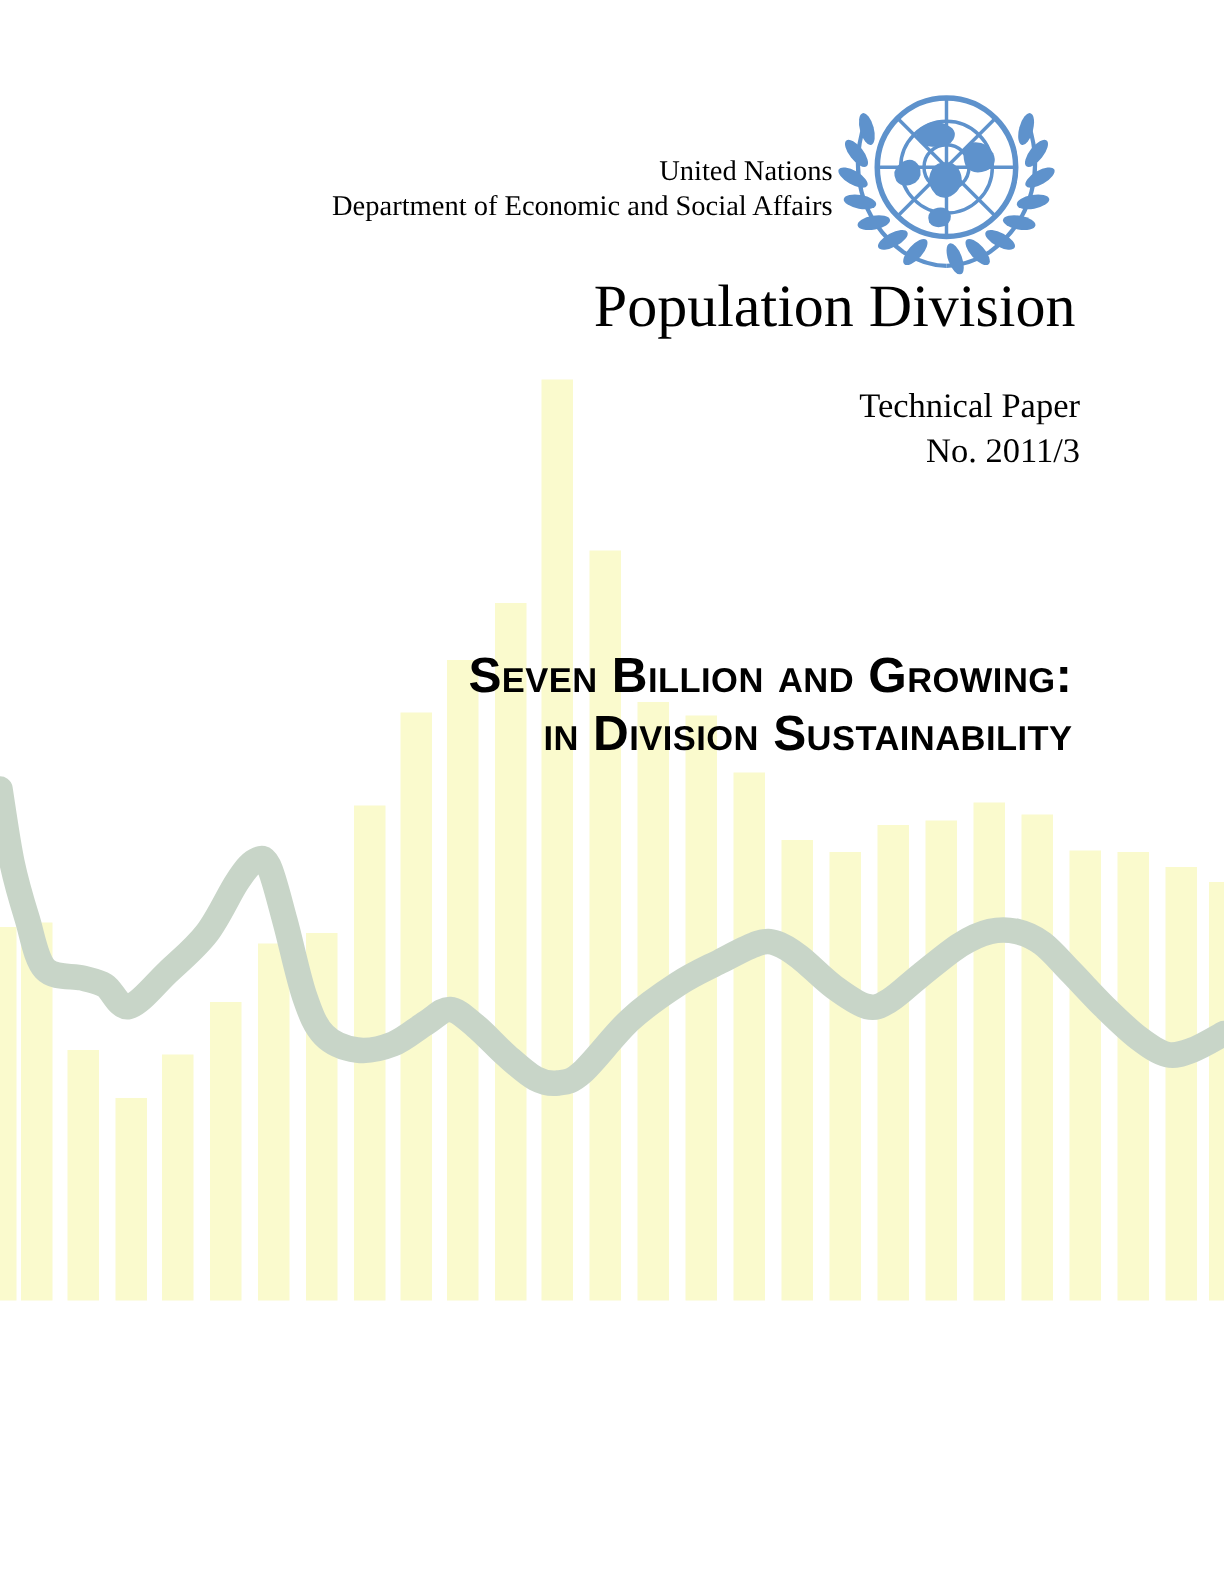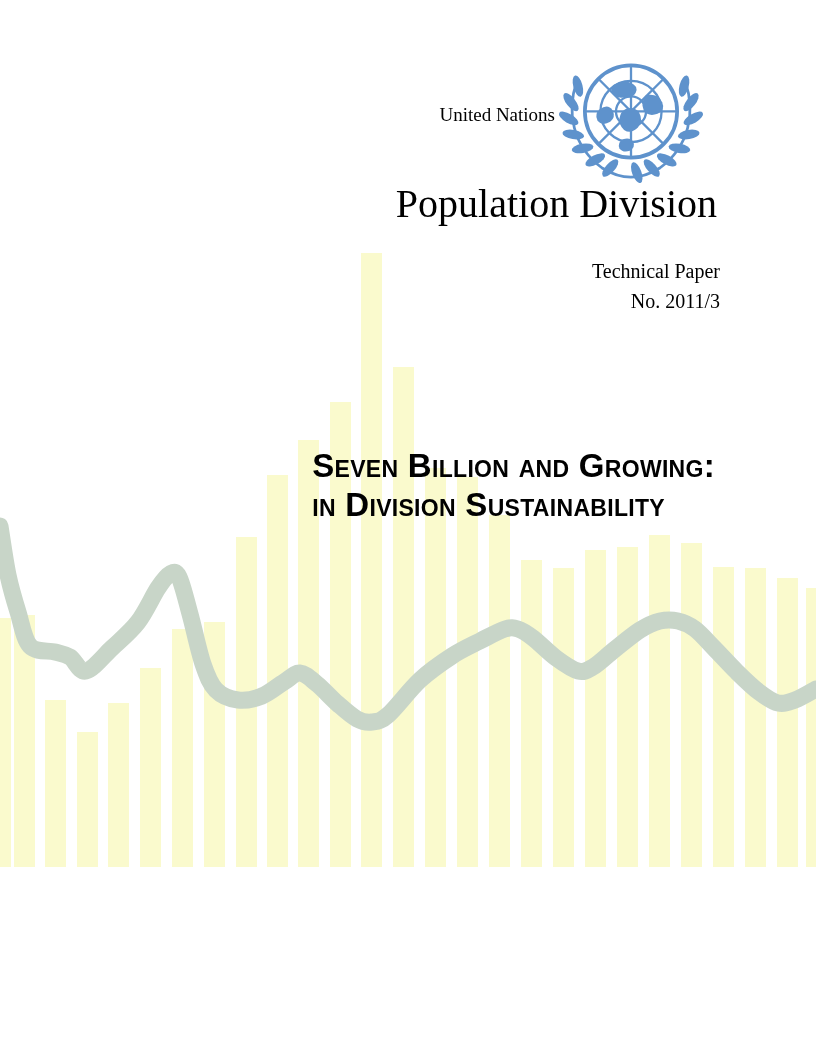--- a/index.html
+++ b/index.html
@@ -15,25 +15,25 @@
     text-align:right; font-size:19px; line-height:23px; white-space:nowrap;
   }
   .logo-box { position:absolute; left:556px; top:63px; width:150px; z-index:2; }
   .logo-box svg { display:block; width:150px; height:120px; }
   .division {
     position:absolute; top:186px; right:119px; z-index:2;
     font-size:40px; line-height:36px; white-space:nowrap;
   }
   .paper-block {
     position:absolute; top:256px; right:116px; z-index:2;
-    text-align:right; font-size:20px; line-height:30px; white-space:nowrap;
+    text-align:right; font-size:23px; line-height:30px; white-space:nowrap;
   }
   .title-block {
-    position:absolute; top:446px; right:121px; z-index:3;
-    font-family:"Liberation Sans", sans-serif;
+    position:absolute; top:430px; right:121px; z-index:3;
+    text-align:right; font-family:"Liberation Sans", sans-serif;
     font-weight:bold; font-variant:small-caps; font-size:33px;
     line-height:39px; letter-spacing:0.3px; white-space:nowrap; color:#000;
   }
 </style>
 </head>
 <body>
 
 <div class="page">
 
   <div class="bg-bars">
@@ -65,20 +65,21 @@
       <div class="ybar" style="left: 777px; top: 578px; width: 21px; height: 289px; background: rgb(250, 250, 205);"></div>
       <div class="ybar" style="left: 806px; top: 588px; width: 21px; height: 279px; background: rgb(250, 250, 205);"></div>
     </div>
 
   <svg class="bg-line" width="816" height="1056" viewBox="0 0 816 1056">
     <path id="trendPath" fill="none" stroke-linecap="round" stroke-linejoin="round" d="M 0,526 C 1.3333333333333333,534.1666666666666 5,560.6666666666666 8,575 C 11,589.3333333333334 14.333333333333334,600.1666666666666 18,612 C 21.666666666666668,623.8333333333334 23.833333333333332,639.3333333333334 30,646 C 36.166666666666664,652.6666666666666 48.333333333333336,650.1666666666666 55,652 C 61.666666666666664,653.8333333333334 64.83333333333333,653.8333333333334 70,657 C 75.16666666666667,660.1666666666666 79,672.5 86,671 C 93,669.5 103.33333333333333,656.1666666666666 112,648 C 120.66666666666667,639.8333333333334 130.33333333333334,632 138,622 C 145.66666666666666,612 152.66666666666666,596 158,588 C 163.33333333333334,580 166.5,575.8333333333334 170,574 C 173.5,572.1666666666666 175.66666666666666,570.3333333333334 179,577 C 182.33333333333334,583.6666666666666 186,599.5 190,614 C 194,628.5 198.66666666666666,651.3333333333334 203,664 C 207.33333333333334,676.6666666666666 210.16666666666666,684 216,690 C 221.83333333333334,696 230.33333333333334,699 238,700 C 245.66666666666666,701 254.33333333333334,699 262,696 C 269.6666666666667,693 277.6666666666667,685.8333333333334 284,682 C 290.3333333333333,678.1666666666666 294.5,672.6666666666666 300,673 C 305.5,673.3333333333334 310.6666666666667,678.8333333333334 317,684 C 323.3333333333333,689.1666666666666 331.3333333333333,698.1666666666666 338,704 C 344.6666666666667,709.8333333333334 351.3333333333333,716 357,719 C 362.6666666666667,722 366.8333333333333,722.6666666666666 372,722 C 377.1666666666667,721.3333333333334 380,722 388,715 C 396,708 409.3333333333333,689.8333333333334 420,680 C 430.6666666666667,670.1666666666666 442,662.5 452,656 C 462,649.5 471.1666666666667,645.5 480,641 C 488.8333333333333,636.5 498.6666666666667,631 505,629 C 511.3333333333333,627 513.3333333333334,627.5 518,629 C 522.6666666666666,630.5 526.6666666666666,633.1666666666666 533,638 C 539.3333333333334,642.8333333333334 548.5,652.5 556,658 C 563.5,663.5 571.8333333333334,669.5 578,671 C 584.1666666666666,672.5 587,670.5 593,667 C 599,663.5 606.1666666666666,656.1666666666666 614,650 C 621.8333333333334,643.8333333333334 632.3333333333334,634.8333333333334 640,630 C 647.6666666666666,625.1666666666666 653.6666666666666,622.5 660,621 C 666.3333333333334,619.5 672.1666666666666,619.6666666666666 678,621 C 683.8333333333334,622.3333333333334 689,624.5 695,629 C 701,633.5 707,640.8333333333334 714,648 C 721,655.1666666666666 729.5,664.6666666666666 737,672 C 744.5,679.3333333333334 752.1666666666666,686.8333333333334 759,692 C 765.8333333333334,697.1666666666666 772,701.6666666666666 778,703 C 784,704.3333333333334 788.6666666666666,702.3333333333334 795,700 C 801.3333333333334,697.6666666666666 812.5,690.8333333333334 816,689" stroke="#C8D5C8" stroke-width="17"></path>
   </svg>
 
   <div class="org-block">
     <div>United Nations</div>
+    <div>Department of Economic and Social Affairs</div>
   </div>
 
   <div class="logo-box">
     <svg viewBox="0 0 130 104">
       <g class="un-stroke" fill="none" stroke-width="2" stroke="#5E92CC">
         <circle cx="65" cy="42" r="40" stroke-width="3.2"></circle>
         <circle cx="65" cy="42" r="26.5"></circle>
         <circle cx="65" cy="42" r="13"></circle>
         <line x1="25" y1="42" x2="105" y2="42"></line>
         <line x1="65" y1="2" x2="65" y2="82"></line>

